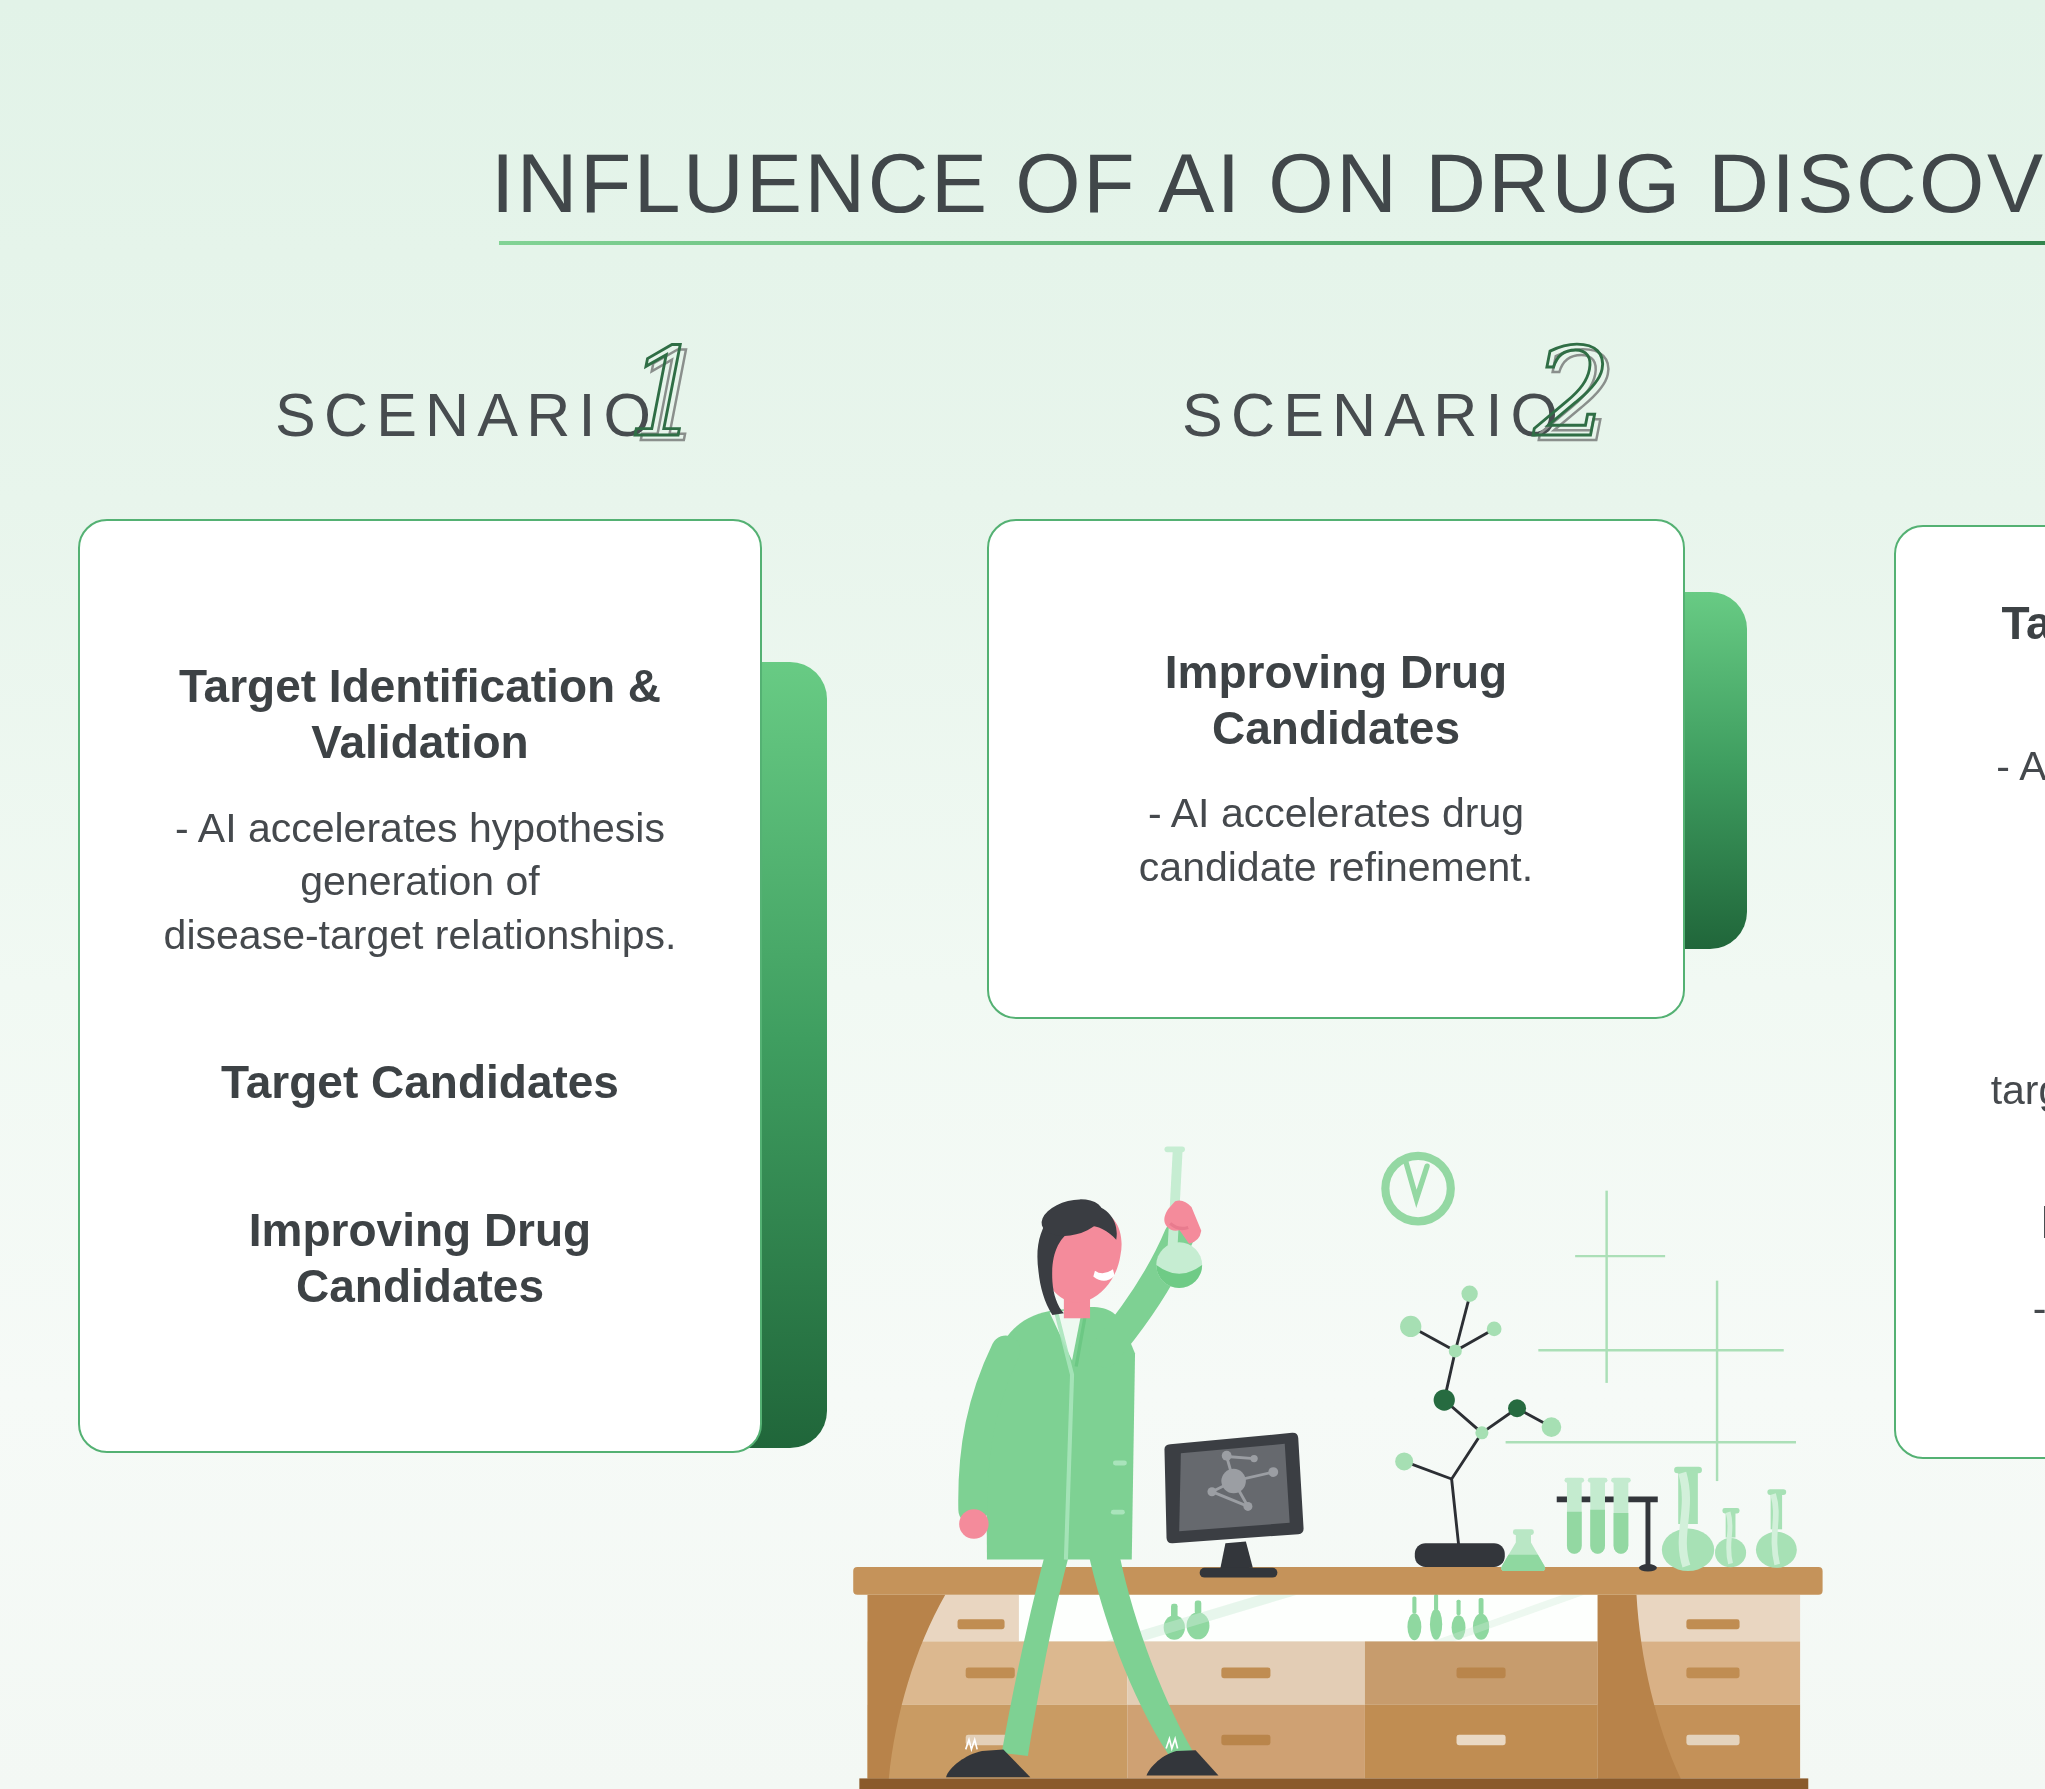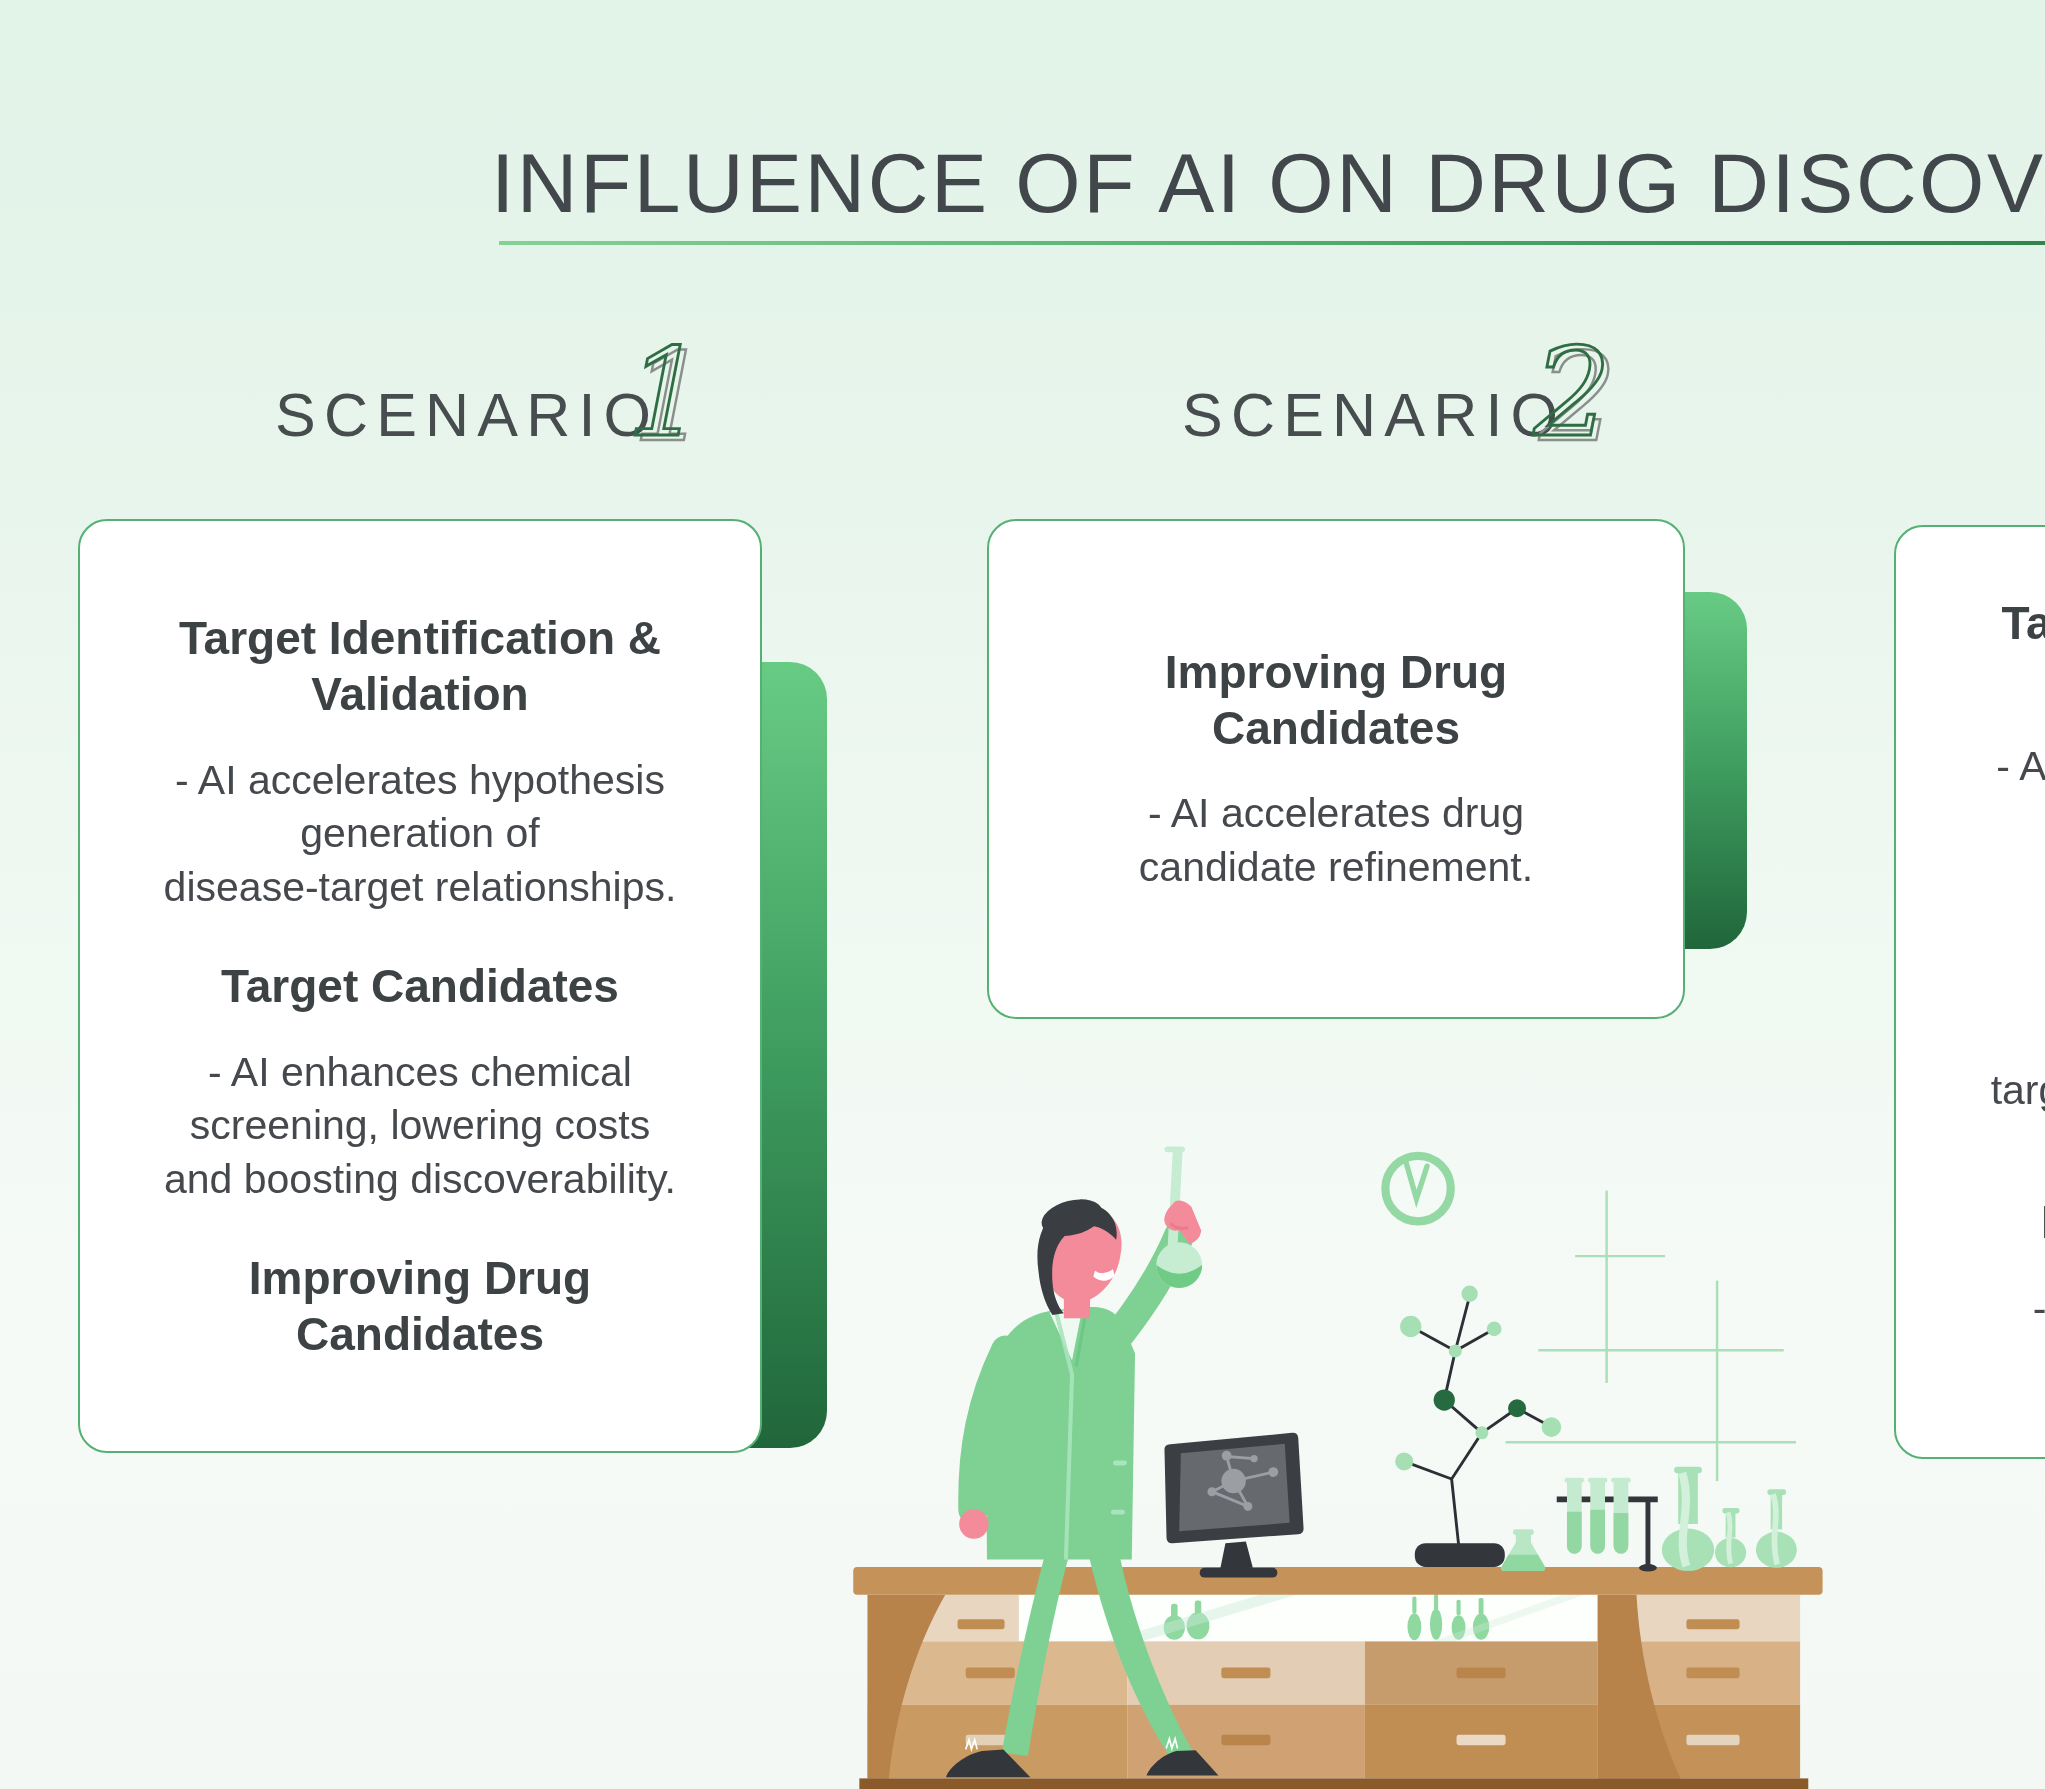--- a/index.html
+++ b/index.html
@@ -84,23 +84,20 @@
   <div class="card" style="left:78px;top:519px;width:684px;height:934px;">
     <div class="card-section">
       <div class="section-heading">Target Identification &amp;
 Validation</div>
       <div class="section-body">- AI accelerates hypothesis
 generation of
 disease-target relationships.</div>
     </div>
     <div class="card-section">
       <div class="section-heading">Target Candidates</div>
-      <div class="section-body">- AI enhances chemical
-screening, lowering costs
-and boosting discoverability.</div>
     </div>
     <div class="card-section">
       <div class="section-heading">Improving Drug
 Candidates</div>
     </div>
   </div>
 
   <div class="card card-wide" style="left:987px;top:519px;width:698px;height:500px;">
     <div class="card-section">
       <div class="section-heading">Improving Drug

